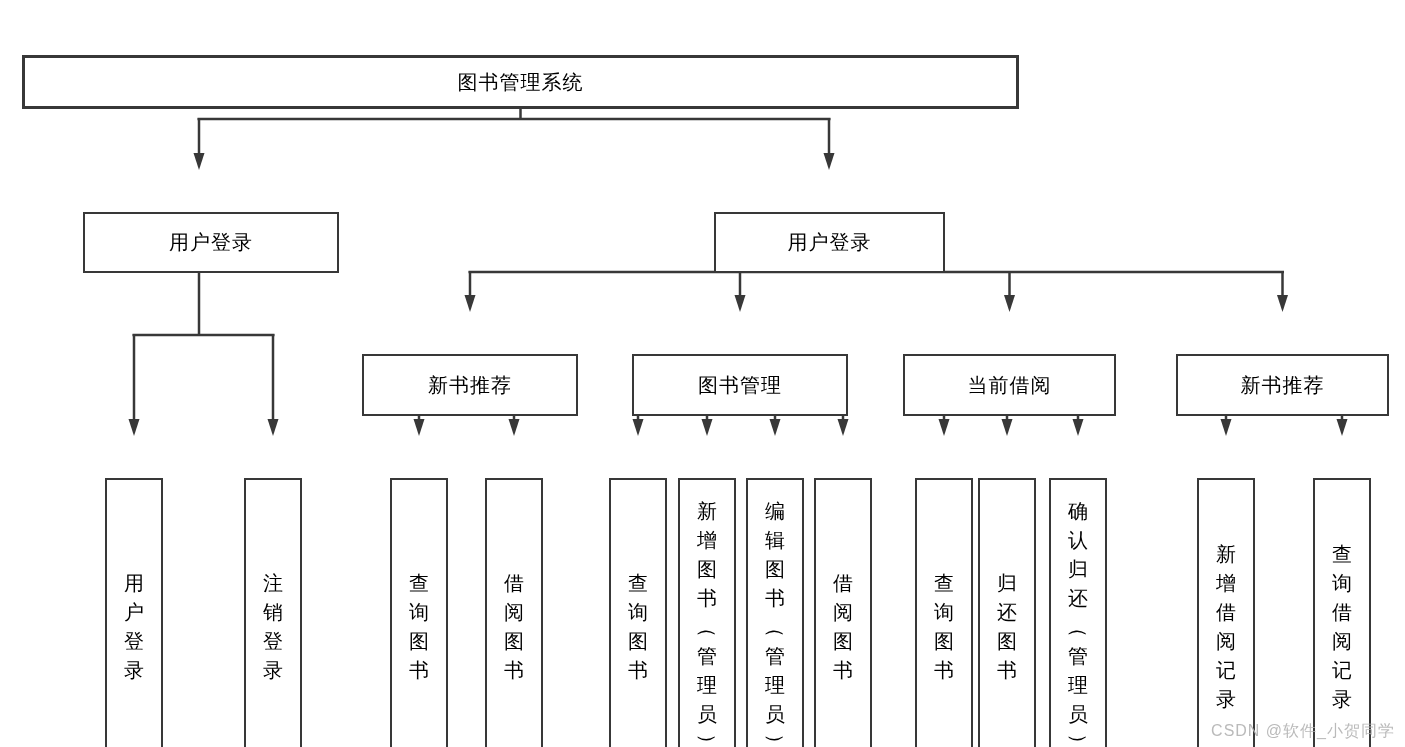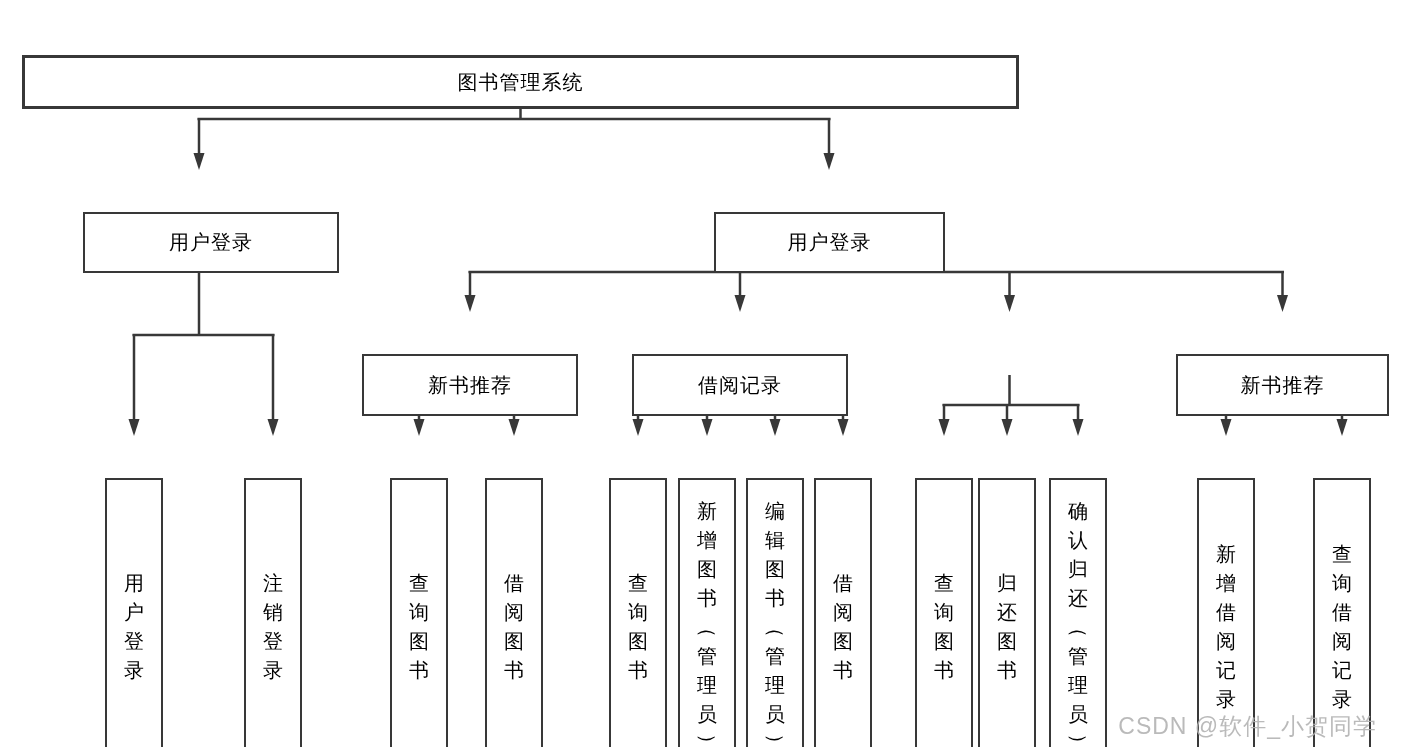--- a/index.html
+++ b/index.html
@@ -43,23 +43,23 @@
   .vchar{
     display:block;
     height:29px;
     line-height:29px;
     font-size:20px;
     text-align:center;
   }
   .vchar.rot{transform:rotate(90deg);}
   .watermark{
     position:absolute;
-    right:28px;
+    right:10px;
     bottom:5px;
-    font-size:23px;
+    font-size:16px;
     color:rgba(178,178,178,0.9);
     letter-spacing:1px;
     white-space:nowrap;
     margin-left:14px;
   }
 </style>
 </head>
 <body>
 
 <div class="stage">
@@ -148,21 +148,24 @@
     <span class="label">用户登录</span>
   </div>
   <div class="node" style="left:714px;top:171px;width:231px;height:61px">
     <span class="label">用户登录</span>
   </div>
 
   <div class="node" style="left:362px;top:313px;width:216px;height:62px">
     <span class="label">新书推荐</span>
   </div>
   <div class="node" style="left:632px;top:313px;width:216px;height:62px">
-    <span class="label">借阅记录</span>
+    <span class="label">图书管理</span>
+  </div>
+  <div class="node" style="left:903px;top:313px;width:213px;height:62px">
+    <span class="label">当前借阅</span>
   </div>
   <div class="node" style="left:1176px;top:313px;width:213px;height:62px">
     <span class="label">新书推荐</span>
   </div>
 
   <div class="node leaf" style="left:105px;top:437px;width:58px;height:298px">
     <span class="vtext">
         <span class="vchar">用</span>
         <span class="vchar">户</span>
         <span class="vchar">登</span>

